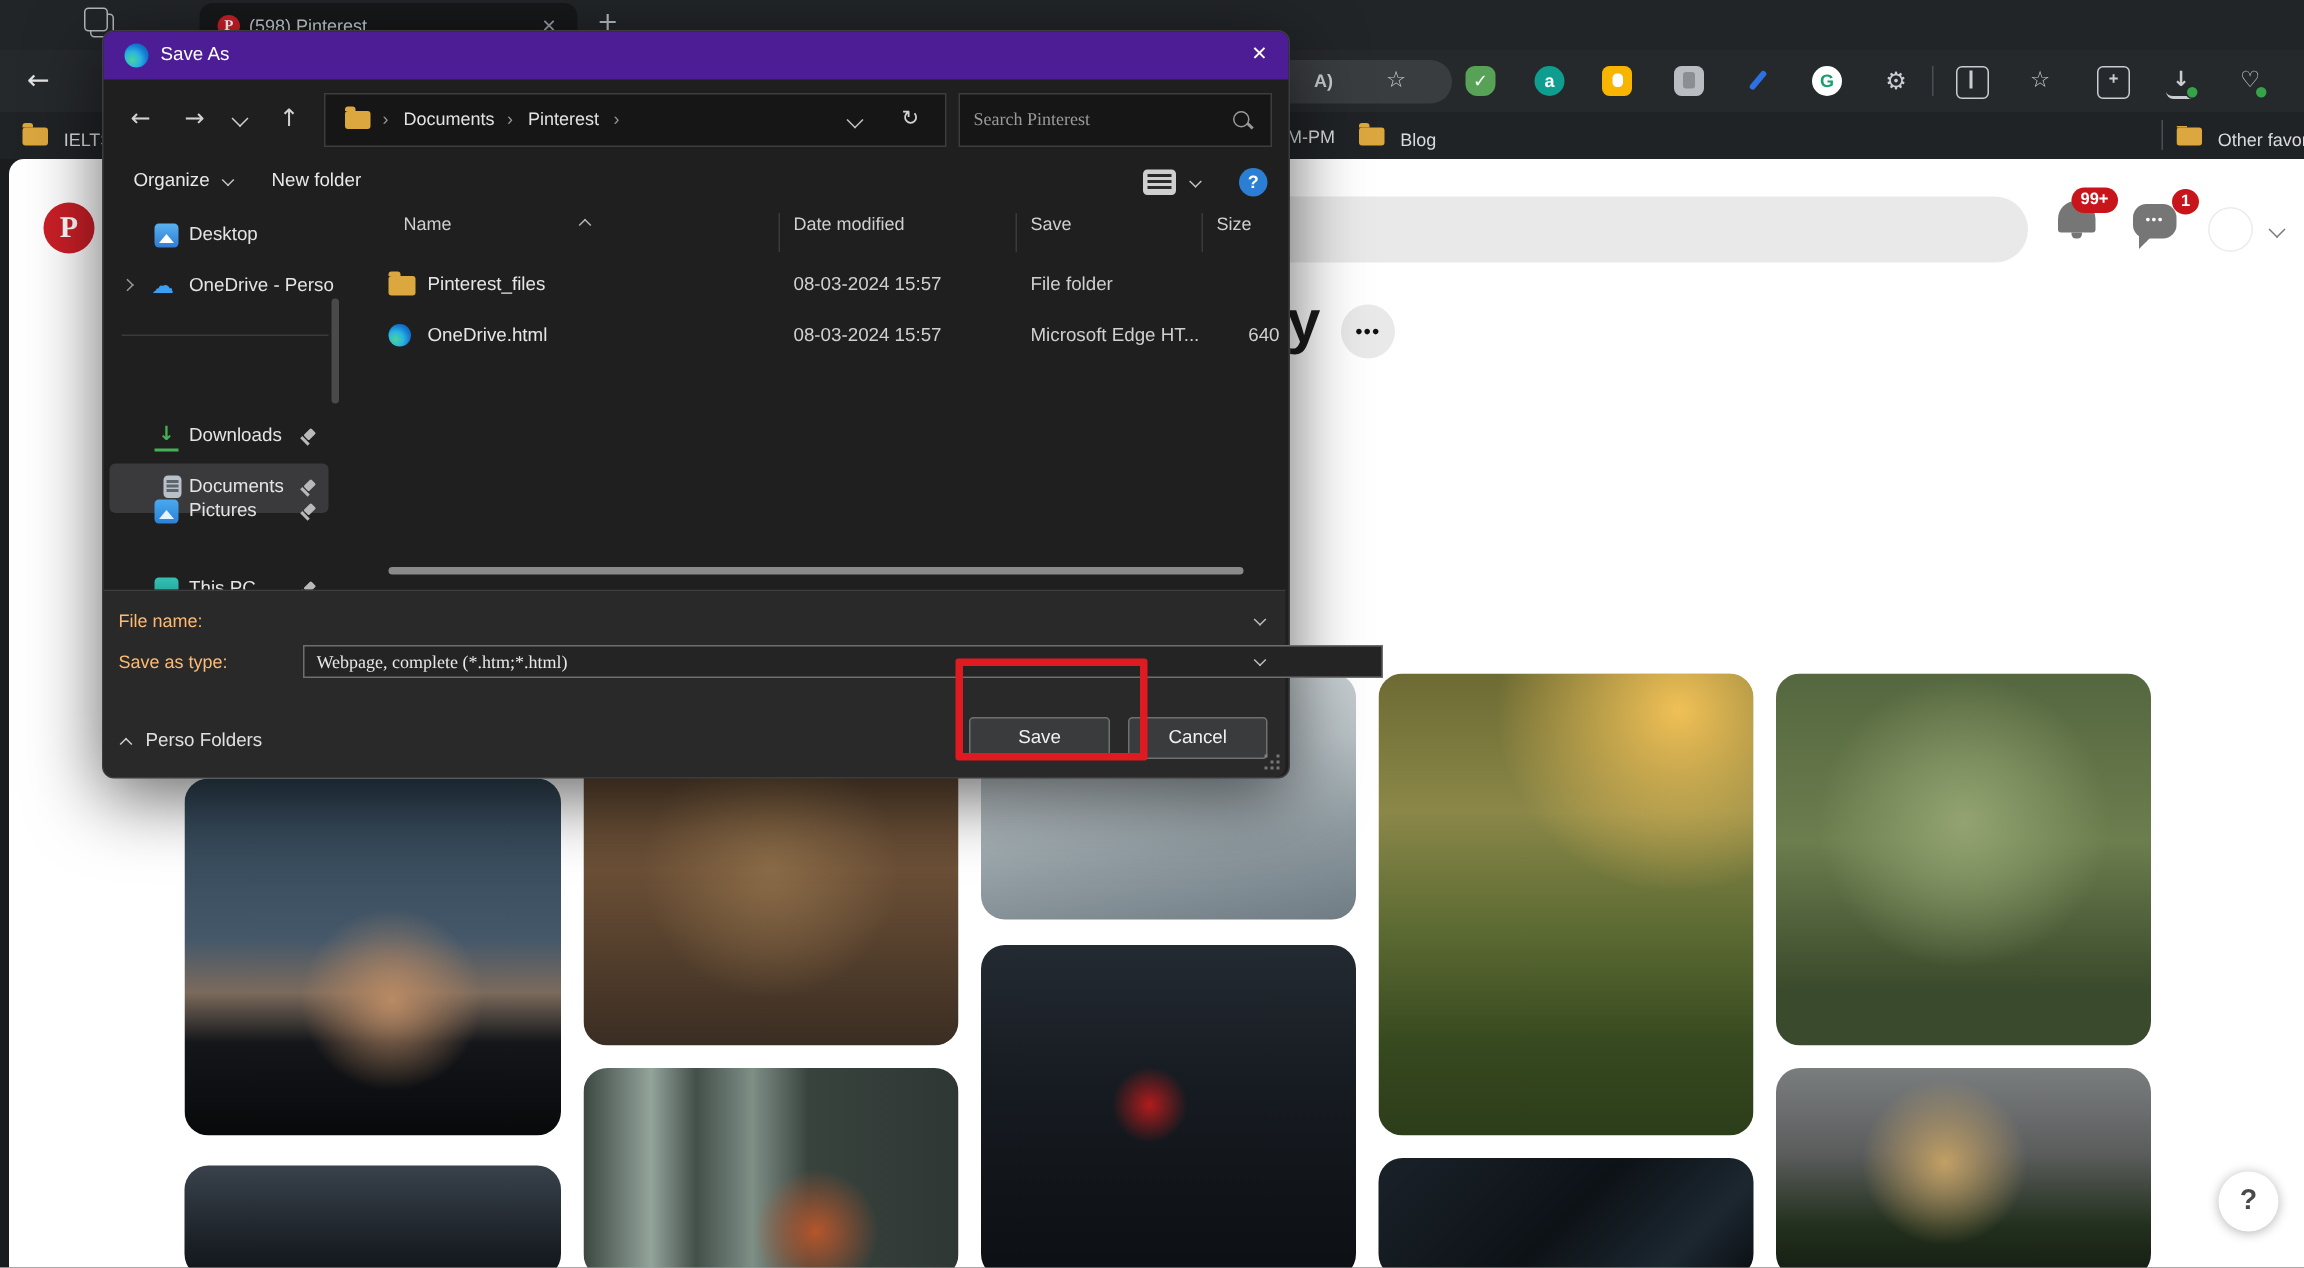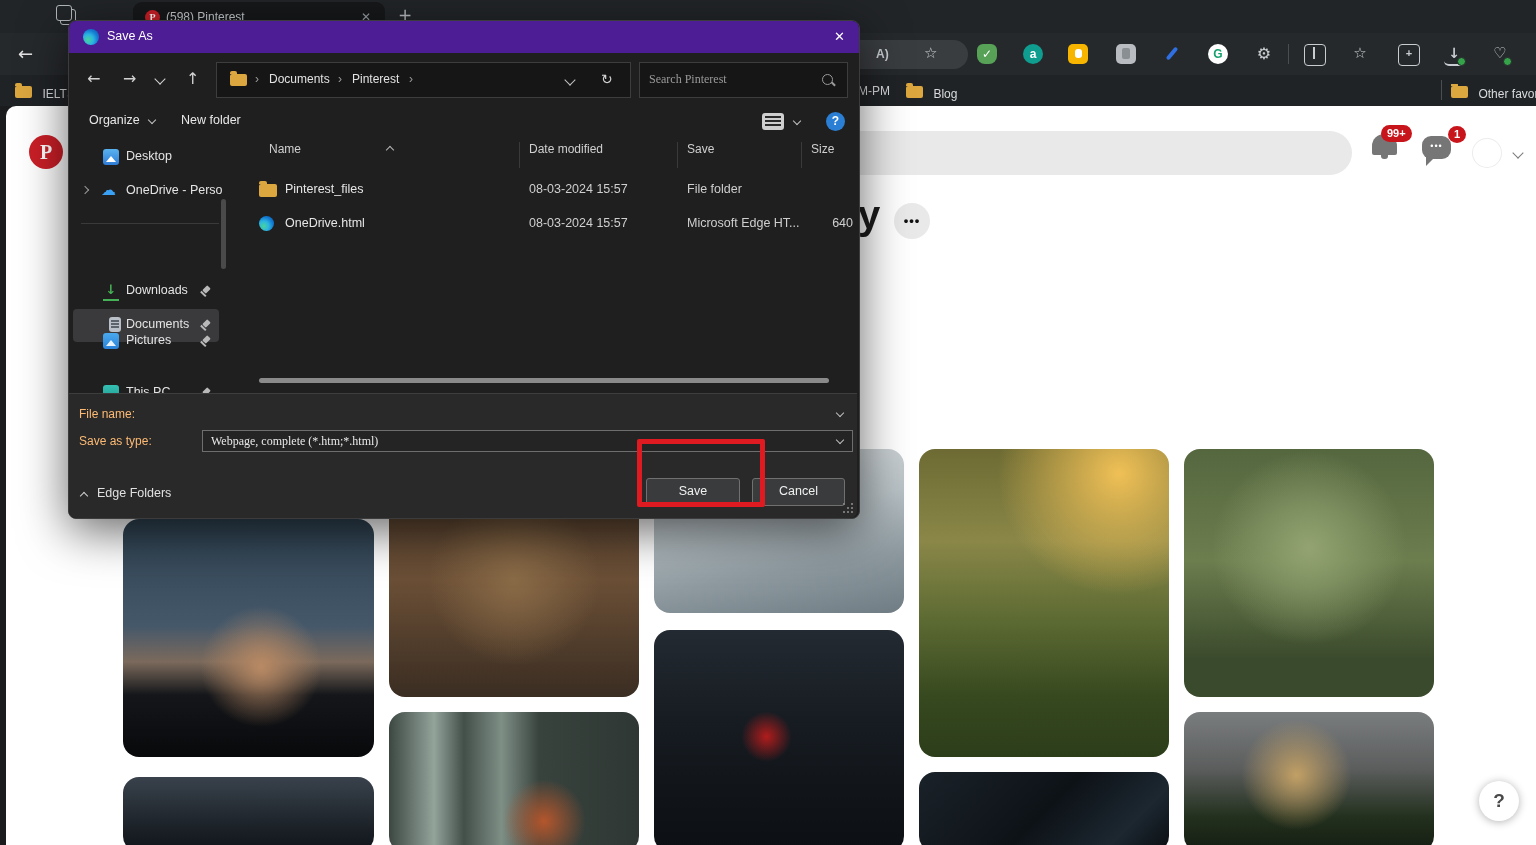--- a/index.html
+++ b/index.html
@@ -287,25 +287,25 @@
   </div>
 
   <div class="abs" style="left:190px;top:357px;width:570px;height:5px;background:#8a8a8a;border-radius:3px"></div>
 
   <div class="abs" style="left:0;top:372px;width:788px;height:124px;background:#292929;border-top:1px solid #3d3d3d;border-radius:0 0 7px 7px"></div>
 
   <span class="flabel" style="left:10px;top:386px">File name:</span>
   <span class="abs chev down" style="left:768px;top:389px;width:5px;height:5px;border-color:#bdbdbd"></span>
 
   <span class="flabel" style="left:10px;top:413px">Save as type:</span>
-  <input class="dinput" style="left: 133px; top: 409px; width: 651px; height: 22px;" value="Webpage, complete (*.htm;*.html)">
+  <input class="dinput" style="left: 133px; top: 409px; width: 720px; height: 22px;" value="Webpage, complete (*.htm;*.html)">
   <span class="abs chev down" style="left:768px;top:416px;width:5px;height:5px;border-color:#bdbdbd"></span>
 
   <span class="abs chev up" style="left:12px;top:472px;width:5px;height:5px;border-color:#cfcfcf"></span>
-  <span class="abs" style="left:28px;top:465px;color:#e0e0e0;font-size:12.5px">Edge Folders</span>
+  <span class="abs" style="left:28px;top:465px;color:#e0e0e0;font-size:12.5px">Perso Folders</span>
 
   <div class="btn" style="left:577px;top:457px;width:92px;height:26px">Save</div>
   <div class="btn" style="left:683px;top:457px;width:91px;height:26px">Cancel</div>
 
   <div class="abs grip" style="left:774px;top:482px"></div>
 </div>
 
 <div class="abs" id="redbox"></div>
 
 </body></html>

